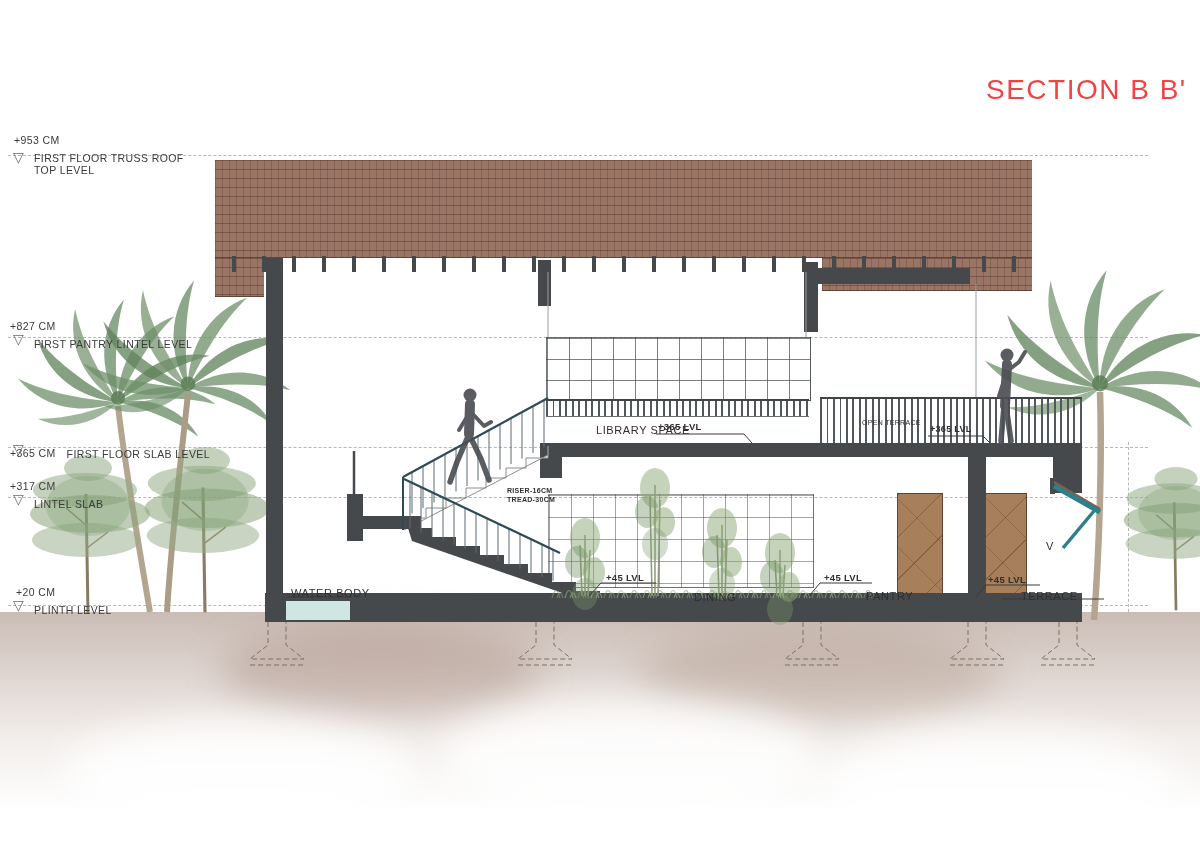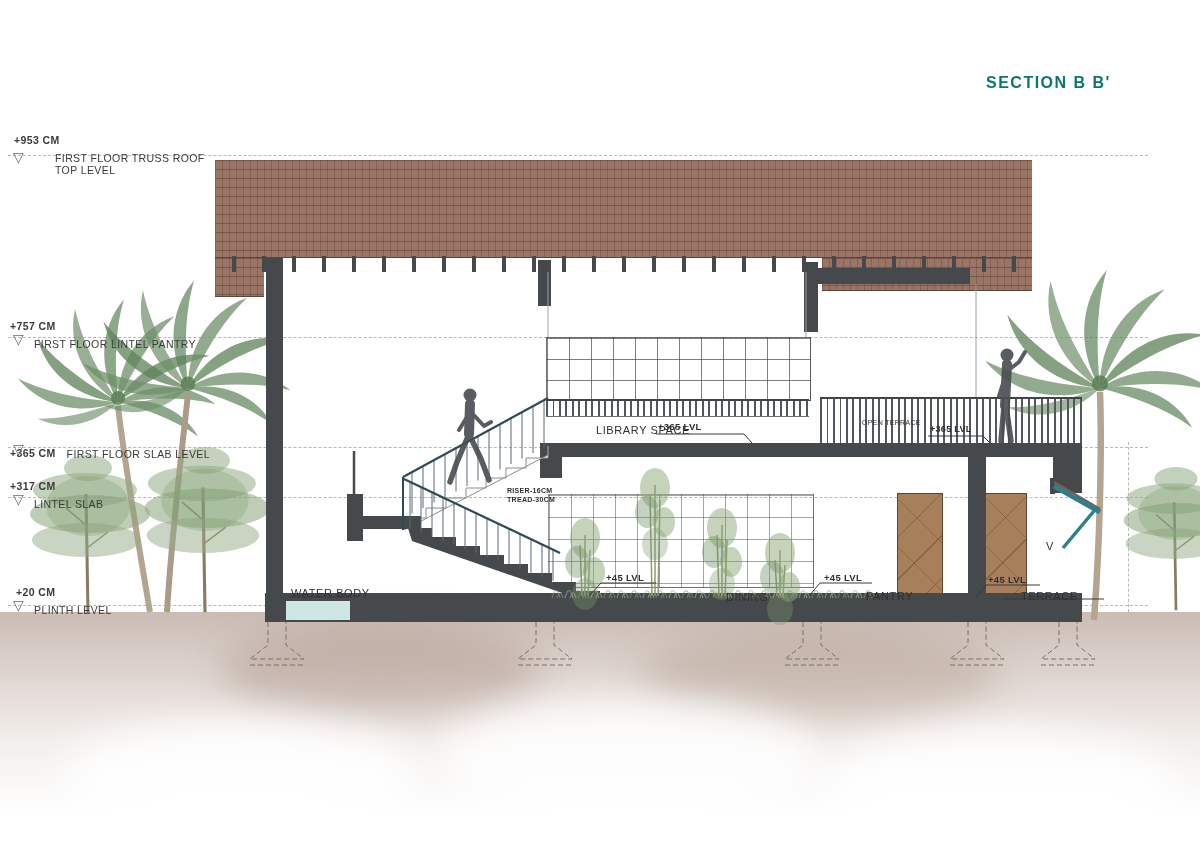--- a/index.html
+++ b/index.html
@@ -4,21 +4,21 @@
 <style>
   html,body{margin:0;padding:0;background:#fff;}
   #canvas{
     position:relative;width:1200px;height:848px;overflow:hidden;background:#fff;
     font-family:"Liberation Sans", sans-serif;color:var(--text,#2e2e2e);
   }
   
   .datum{position:absolute;left:8px;width:1140px;height:0;border-top:1px dashed var(--dashed,#b8b8b8);}
   .vdash{position:absolute;width:0;border-left:1px dashed var(--dashed,#b8b8b8);}
   
-  .elev{position:absolute;font-size:10.5px;font-weight:700;letter-spacing:.4px;color:#3a3a3a;}
+  .elev{position:absolute;font-size:10.5px;font-weight:400;letter-spacing:.4px;color:#3a3a3a;}
   .lvl-label{position:absolute;font-size:10.5px;letter-spacing:.4px;line-height:12px;color:#3a3a3a;width:176px;}
   .tri{position:absolute;font-size:14px;color:#6a6a6a;line-height:14px;}
   
   .struct{position:absolute;background:var(--structure,#45494c);}
   .roof{position:absolute;background-color:var(--roof_tile,#9a7565);
     background-image:
       repeating-linear-gradient(to bottom, rgba(78,52,42,.45) 0 1px, rgba(0,0,0,0) 1px 9px),
       repeating-linear-gradient(to right, rgba(78,52,42,.28) 0 1px, rgba(0,0,0,0) 1px 7px);
     box-shadow:inset 0 -1px 0 rgba(60,40,30,.6);}
   .rafters{position:absolute;background:repeating-linear-gradient(90deg, var(--structure,#45494c) 0 4px, rgba(0,0,0,0) 4px 30px);}
@@ -36,21 +36,21 @@
       repeating-linear-gradient(135deg, rgba(70,45,25,.35) 0 1px, rgba(0,0,0,0) 1px 30px),
       repeating-linear-gradient(45deg, rgba(70,45,25,.25) 0 1px, rgba(0,0,0,0) 1px 34px);}
   .water{position:absolute;background:var(--water,#cfe7e3);}
   .ground{position:absolute;left:0;top:612px;width:1200px;height:200px;
     background:linear-gradient(to bottom, rgba(150,122,108,.50) 0%, rgba(172,148,134,.40) 30%, rgba(198,180,168,.24) 62%, rgba(255,255,255,0) 100%);}
   .blob{position:absolute;border-radius:50%;filter:blur(18px);}
   
   .ann{position:absolute;font-size:11px;letter-spacing:.6px;color:#2f2f2f;white-space:nowrap;}
   .ann.lvl{font-size:9.5px;font-weight:700;letter-spacing:.3px;}
   .ann.tiny{font-size:7px;letter-spacing:.3px;}
-  .title{position:absolute;font-size:16px;font-weight:700;letter-spacing:1.5px;color:#0f766e;white-space:nowrap;}
+  .title{position:absolute;font-size:28px;font-weight:400;letter-spacing:1.5px;color:#ef4444;white-space:nowrap;}
   svg{position:absolute;left:0;top:0;}
 </style>
 </head>
 <body>
 
 <div id="canvas" style="--roof_tile: #9a7565; --structure: #45494c; --railing: #2e4a57; --canopy_teal: #2f7f8a; --water: #cfe7e3; --door_wood: #a87f5b; --ground_wash: #b29889; --foliage: #7d9a70; --palm_trunk: #b3a590; --dashed_line: #b8b8b8; --text: #2e2e2e;">
 
   <div class="ground"></div>
   <div class="blob" style="left:220px;top:625px;width:320px;height:90px;background:rgba(146,114,98,.30);"></div>
   <div class="blob" style="left:640px;top:630px;width:360px;height:90px;background:rgba(146,114,98,.26);"></div>
@@ -311,25 +311,25 @@
       <g transform="translate(1068,622)">
           <path d="M-9 0 L-9 23 L-27 37 L27 37 L9 23 L9 0"></path>
           <path d="M-27 43 L27 43"></path>
         </g>
     </g>
     <rect x="348" y="620" width="18" height="8" fill="none" stroke="#8a8а8a" stroke-width="0"></rect>
   </svg>
 
   <div class="elev" style="left:14px;top:134px;">+953 CM</div>
   <span class="tri" style="left:13px;top:150px;">▽</span>
-  <div class="lvl-label" style="left:34px;top:152px;width:160px;margin-left:21px;">FIRST FLOOR TRUSS ROOF TOP LEVEL</div>
-
-  <div class="elev" style="left:10px;top:320px;">+757 CM</div>
+  <div class="lvl-label" style="left:34px;top:152px;width:160px;">FIRST FLOOR TRUSS ROOF TOP LEVEL</div>
+
+  <div class="elev" style="left:10px;top:320px;">+827 CM</div>
   <span class="tri" style="left:13px;top:332px;">▽</span>
-  <div class="lvl-label" style="left:34px;top:338px;">FIRST FLOOR LINTEL PANTRY</div>
+  <div class="lvl-label" style="left:34px;top:338px;">FIRST PANTRY LINTEL LEVEL</div>
 
   <div class="elev" style="left:10px;top:407px;margin-top:40px;">+365 CM</div>
   <span class="tri" style="left:13px;top:442px;">▽</span>
   <div class="lvl-label" style="left:34px;top:448px;text-align:right;">FIRST FLOOR SLAB LEVEL</div>
 
   <div class="elev" style="left:10px;top:480px;">+317 CM</div>
   <span class="tri" style="left:13px;top:492px;">▽</span>
   <div class="lvl-label" style="left:34px;top:498px;">LINTEL SLAB</div>
 
   <div class="elev" style="left:16px;top:586px;">+20 CM</div>
@@ -338,19 +338,19 @@
 
   <div class="title" style="left:986px;top:74px;">SECTION B B'</div>
   <div class="ann" style="left:596px;top:424px;">LIBRARY SPACE</div>
   <div class="ann lvl" style="left:658px;top:421px;">+365 LVL</div>
   <div class="ann tiny" style="left:862px;top:419px;">OPEN TERRACE</div>
   <div class="ann lvl" style="left:930px;top:424px;font-size:9px;">+365 LVL</div>
   <div class="ann tiny" style="left:507px;top:487px;font-weight:700;">RISER-16CM</div>
   <div class="ann tiny" style="left:507px;top:496px;font-weight:700;">TREAD-30CM</div>
   <div class="ann" style="left:291px;top:587px;">WATER BODY</div>
   <div class="ann lvl" style="left:606px;top:572px;">+45 LVL</div>
-  <div class="ann" style="left:694px;top:591px;margin-left:32px;">DINING</div>
+  <div class="ann" style="left:694px;top:591px;">DINING</div>
   <div class="ann lvl" style="left:824px;top:572px;">+45 LVL</div>
   <div class="ann" style="left:866px;top:590px;text-align:center;">PANTRY</div>
   <div class="ann lvl" style="left:988px;top:574px;">+45 LVL</div>
   <div class="ann" style="left:1021px;top:590px;">TERRACE</div>
   <div class="ann" style="left:1046px;top:540px;">V</div>
 </div>
 
 </body></html>

